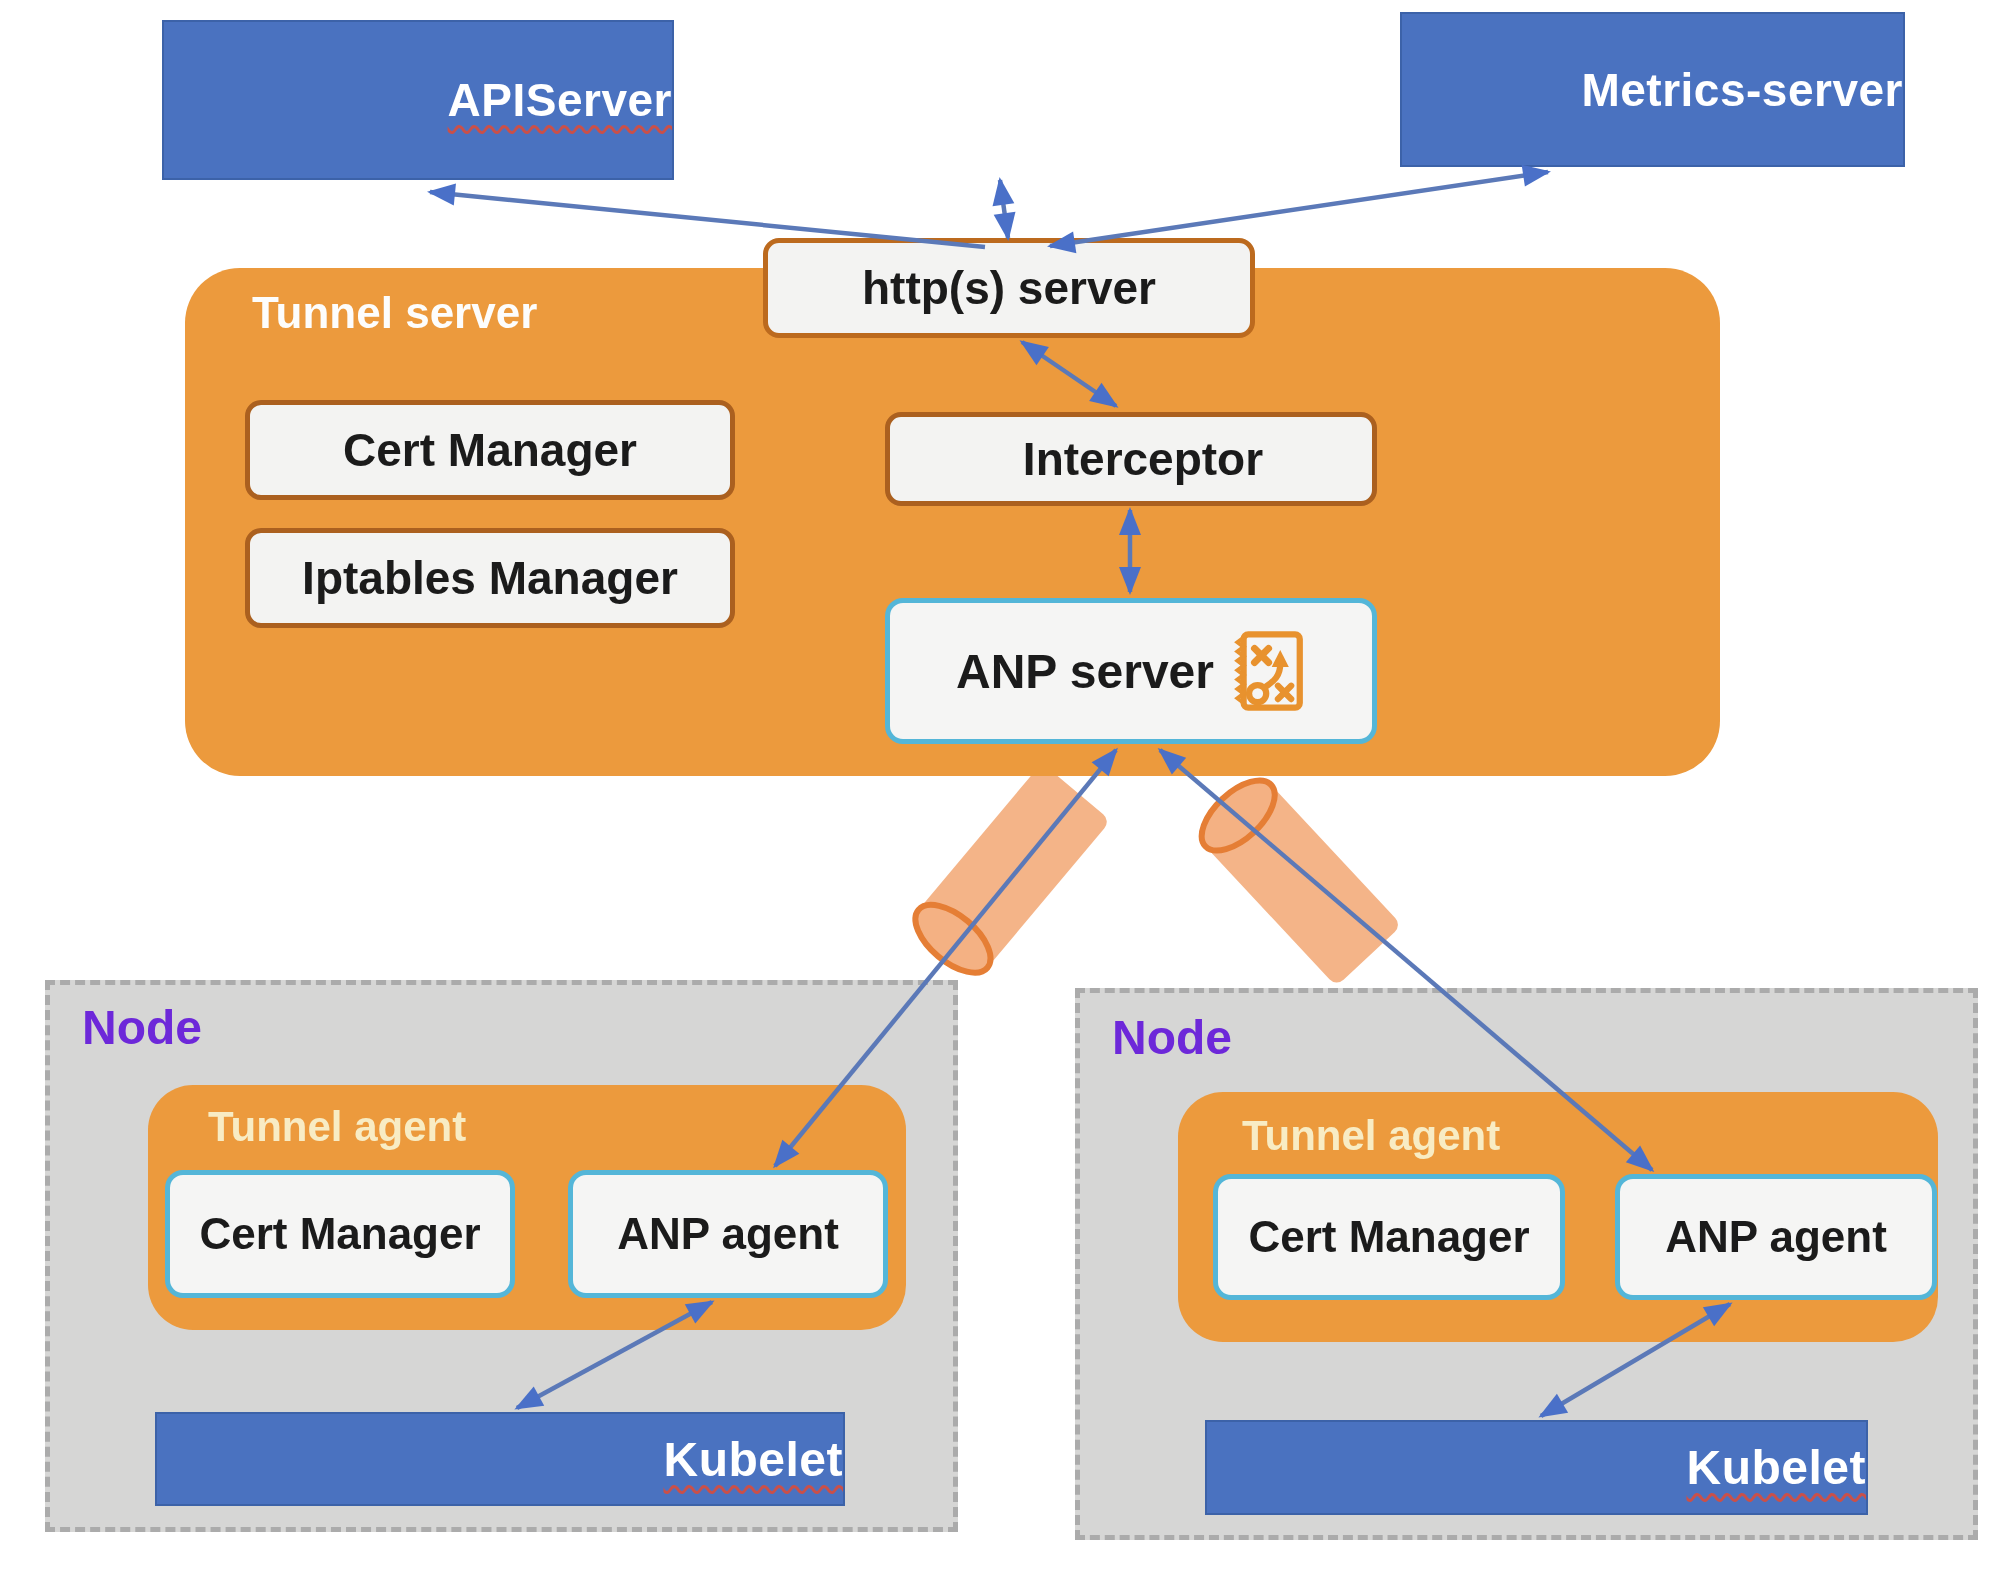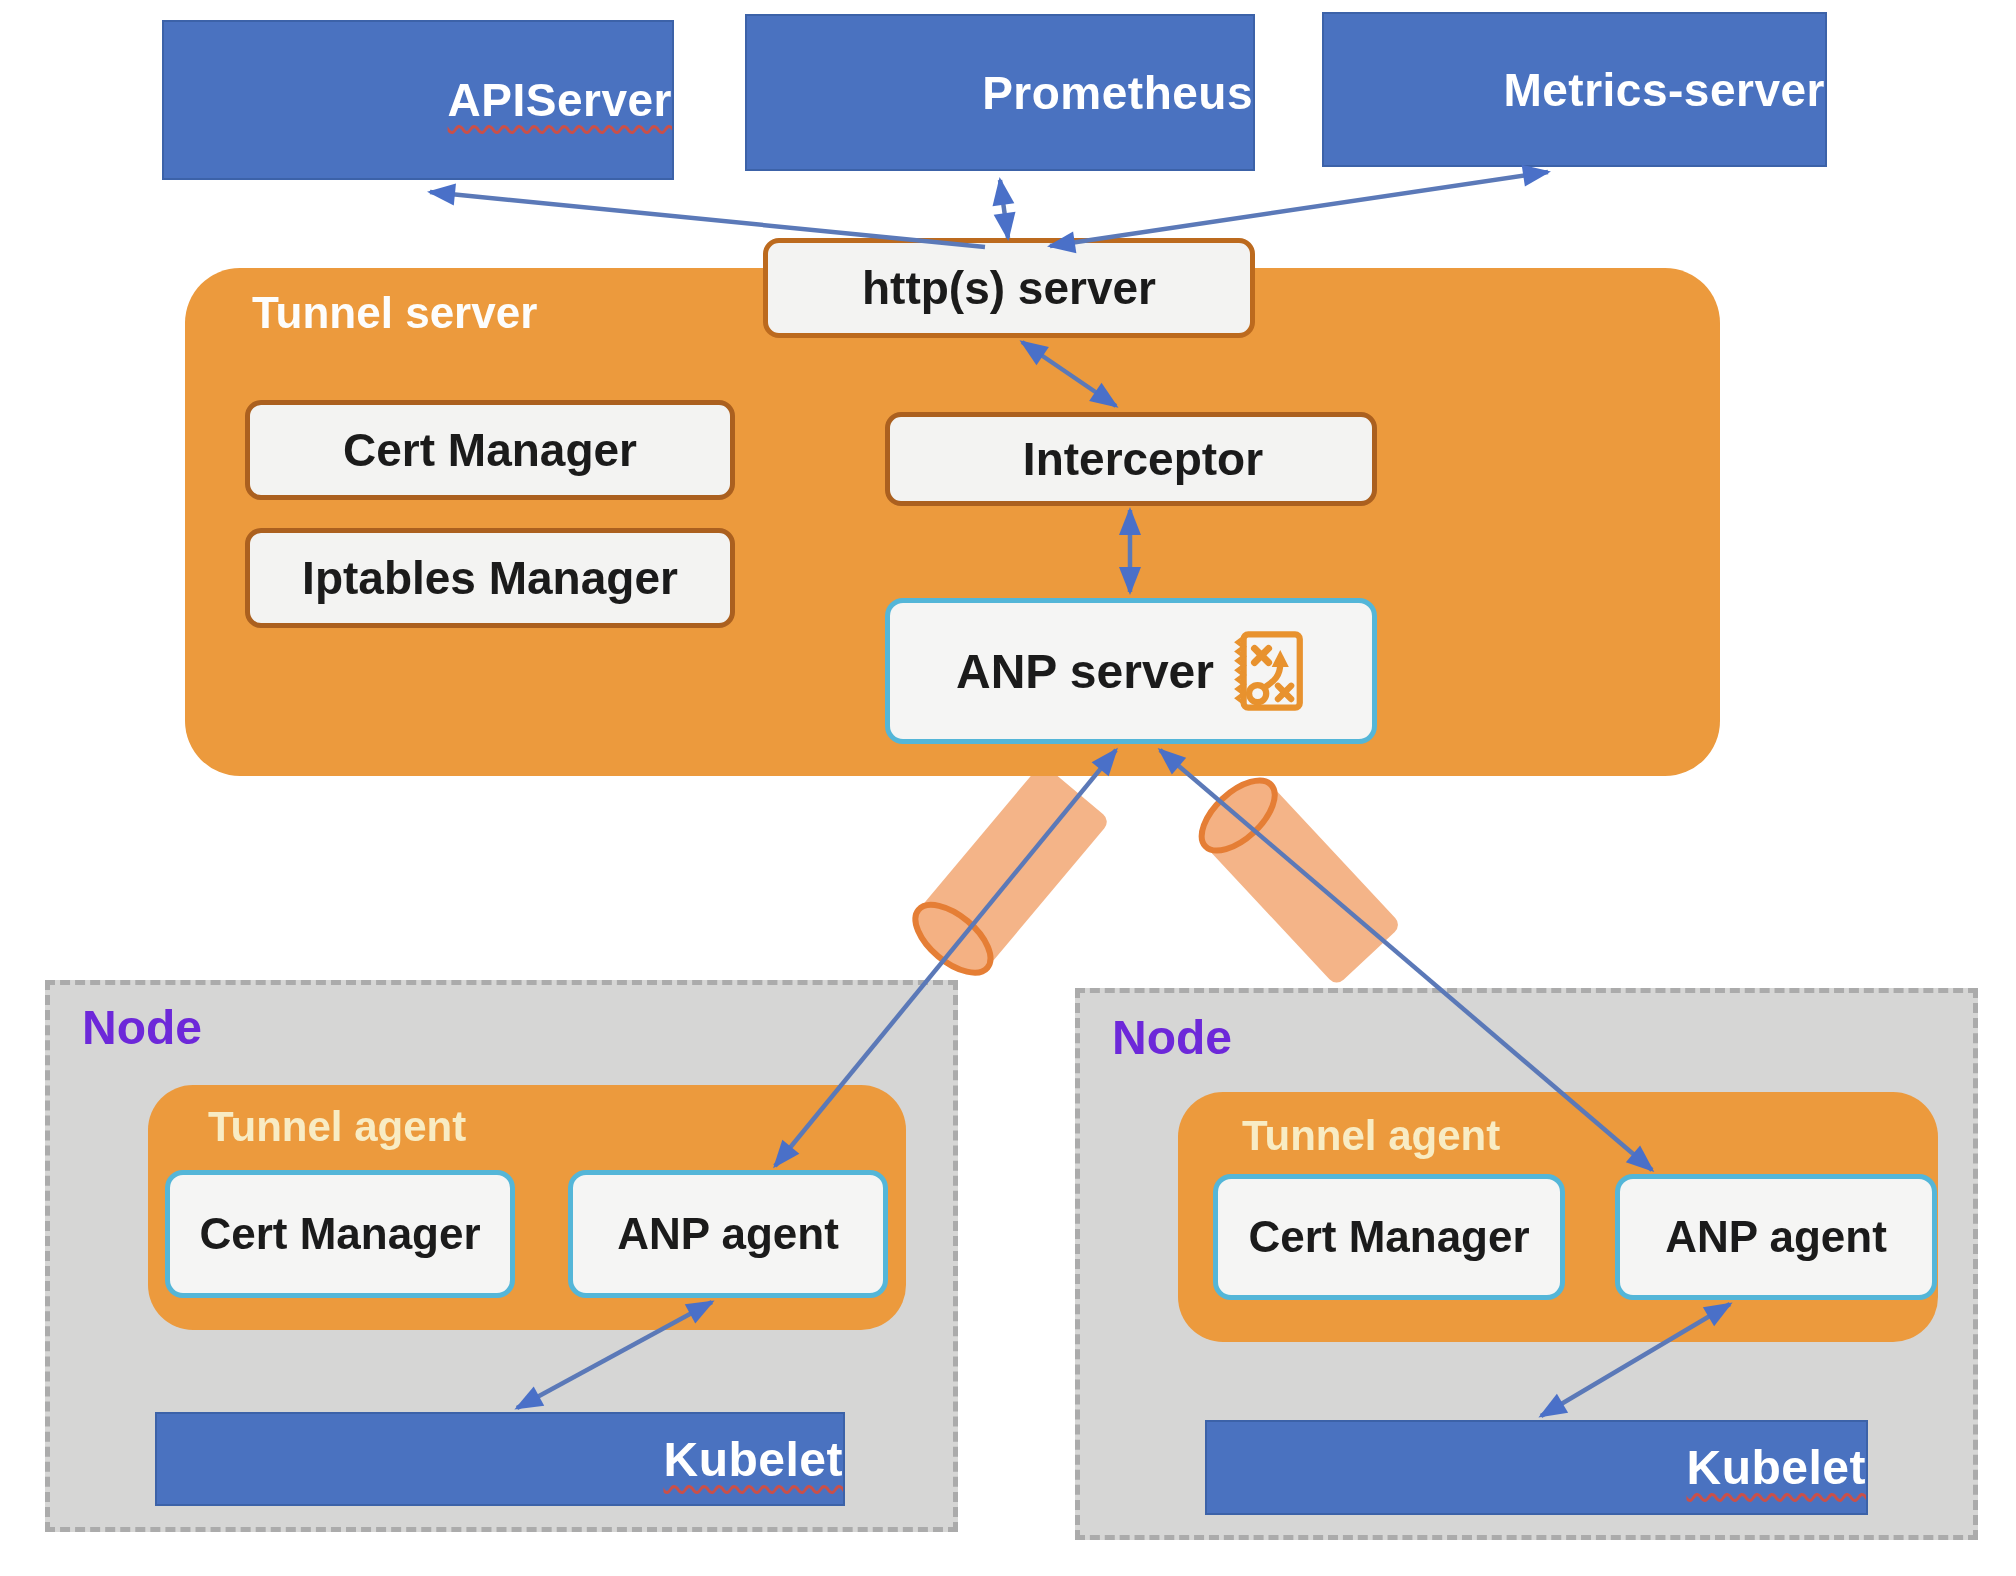--- a/index.html
+++ b/index.html
@@ -50,24 +50,21 @@
     </g>
     <g transform="translate(1303,885) rotate(47)">
       <rect x="-95" y="-45" width="192" height="90" rx="10" fill="#F4B183" opacity="0.96"></rect>
       <ellipse cx="-95" cy="0" rx="23" ry="45" fill="#F4B183" stroke="#E57E35" stroke-width="6"></ellipse>
     </g>
   </svg>
 
   <div class="abs bluebox" style="left:162px;top:20px;width:512px;height:160px;">
     <span class="squiggle">APIServer</span>
   </div>
-  <div class="abs bluebox" style="left:745px;top:14px;width:510px;height:157px;">
-    <span>Prometheus</span>
-  </div>
-  <div class="abs bluebox" style="left:1322px;top:12px;width:505px;height:155px;">
+  <div class="abs bluebox" style="left:1400px;top:12px;width:505px;height:155px;">
     <span>Metrics-server</span>
   </div>
 
   <div class="abs orange-container" style="left:185px;top:268px;width:1535px;height:508px;"></div>
   <div class="abs orange-label" style="left:252px;top:288px;">Tunnel server</div>
 
   <div class="abs whitebox" style="left:763px;top:238px;width:492px;height:100px;border-color:#BC6A1E;">
     <span>http(s) server</span>
   </div>
 

